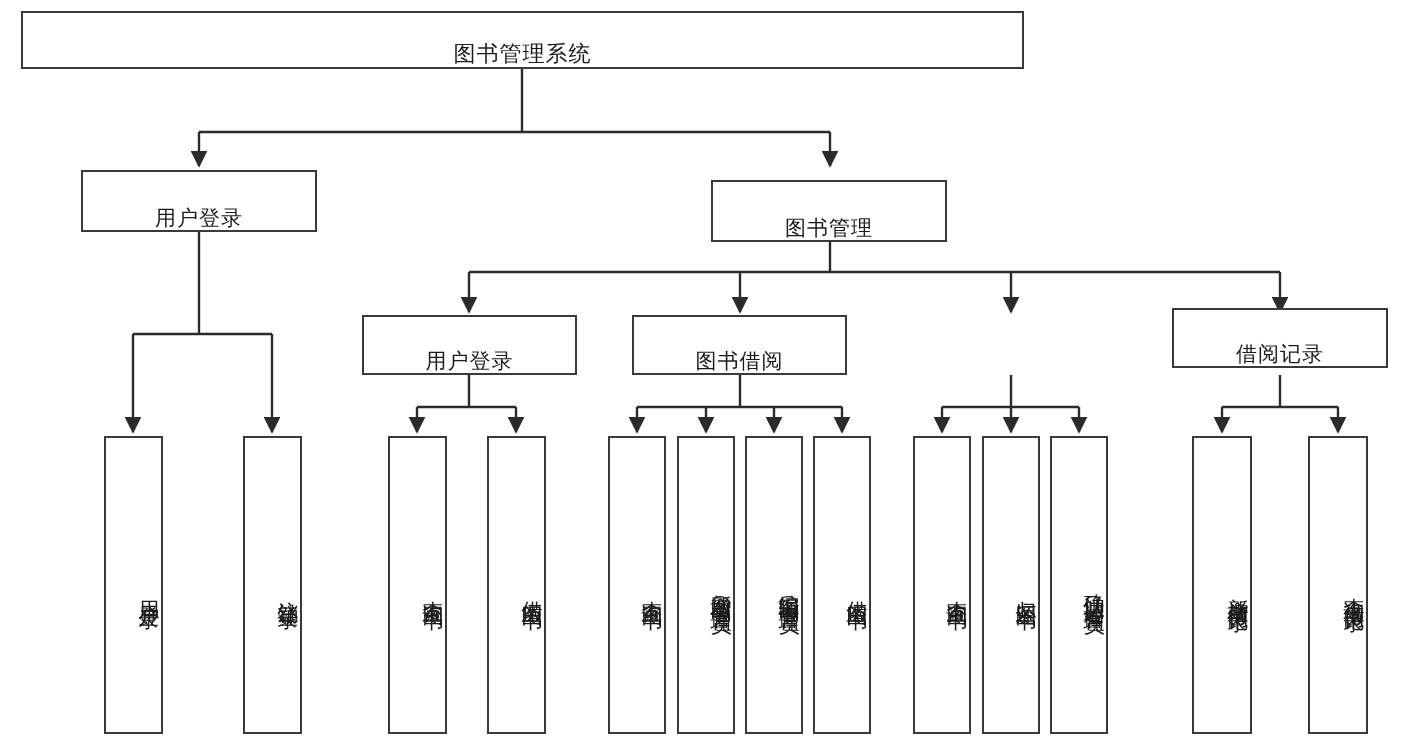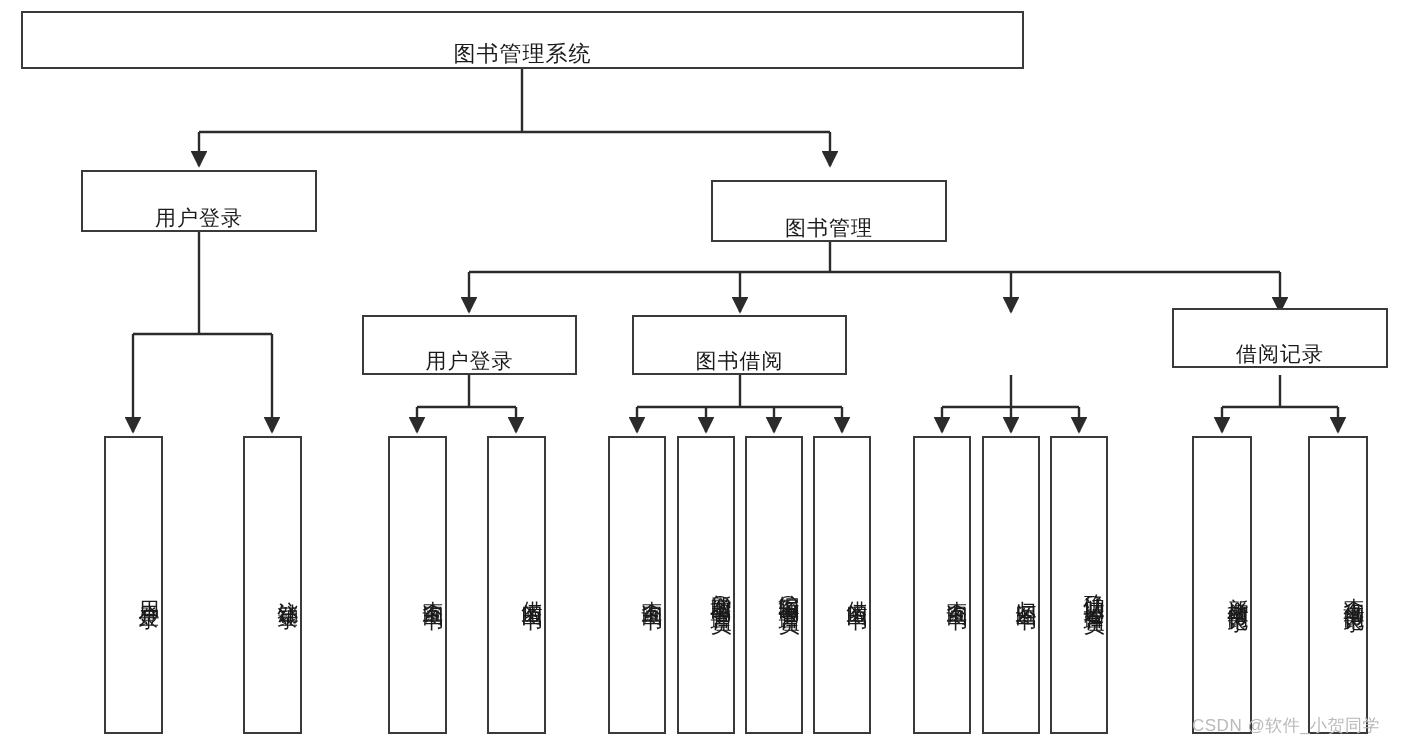--- a/index.html
+++ b/index.html
@@ -184,15 +184,14 @@
     <span class="label">确认归还（管理员）</span>
   </div>
 
   <div class="node vert" style="left:1192px; top:436px; width:60px; height:298px;">
     <span class="label">新增借阅记录</span>
   </div>
   <div class="node vert" style="left:1308px; top:436px; width:60px; height:298px;">
     <span class="label">查询借阅记录</span>
   </div>
 
-  <div id="watermark">CSDN @软件_小贺同学</div>
 
 </div>
 
 </body></html>

